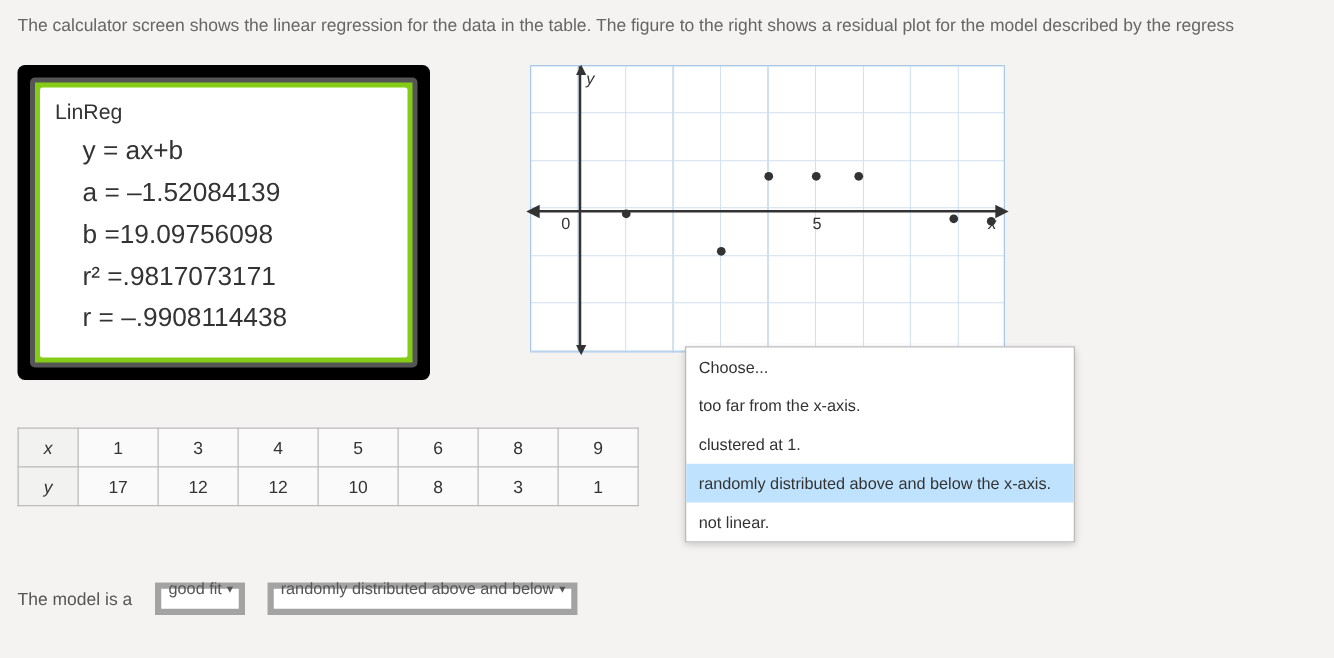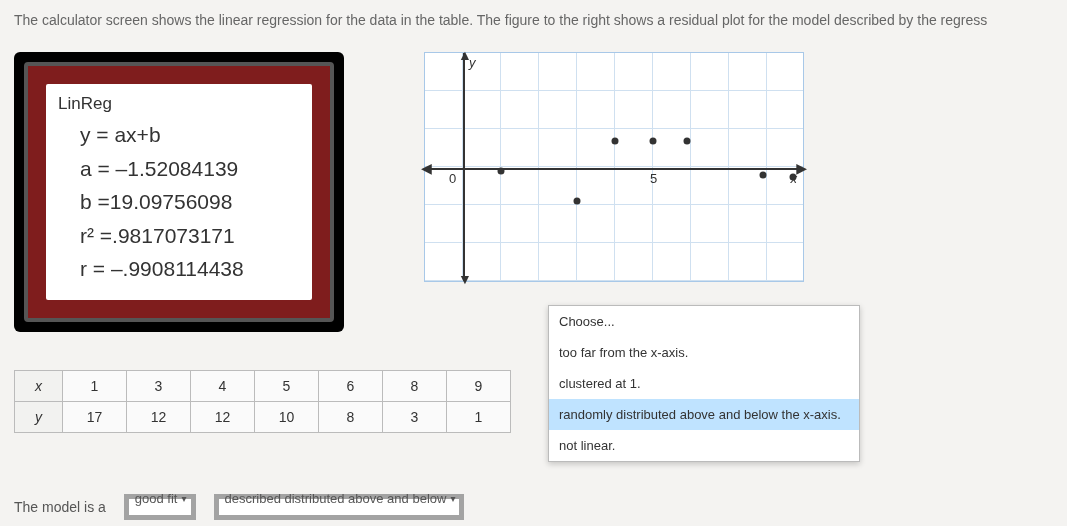--- a/index.html
+++ b/index.html
@@ -26,24 +26,24 @@
     margin-bottom: 10px;
   }
   
   .calc-outer {
     background: #000;
     padding: 10px;
     border-radius: 6px;
     width: 330px;
   }
   .calc-mid {
-    background: #7f1d1d;
+    background: #84cc16;
     border: 4px solid #555;
     border-radius: 4px;
-    padding: 18px;
+    padding: 4px;
   }
   .calc-inner {
     background: #fff;
     padding: 10px 12px 14px 12px;
     border-radius: 2px;
     font-family: Arial, sans-serif;
   }
   .calc-title { font-size: 17px; margin-bottom: 4px; }
   .calc-line { font-size: 21px; padding-left: 22px; line-height: 1.6; }
   
@@ -200,16 +200,16 @@
   </div>
 </div>
 
 <div class="answer-line">
   <span>The model is a</span>
   <span class="select-box">
     <span>good fit</span>
     <span class="caret">▾</span>
   </span>
   <span class="select-box">
-    <span>described distributed above and below</span>
+    <span>randomly distributed above and below</span>
     <span class="caret">▾</span>
   </span>
 </div>
 
 </body></html>

